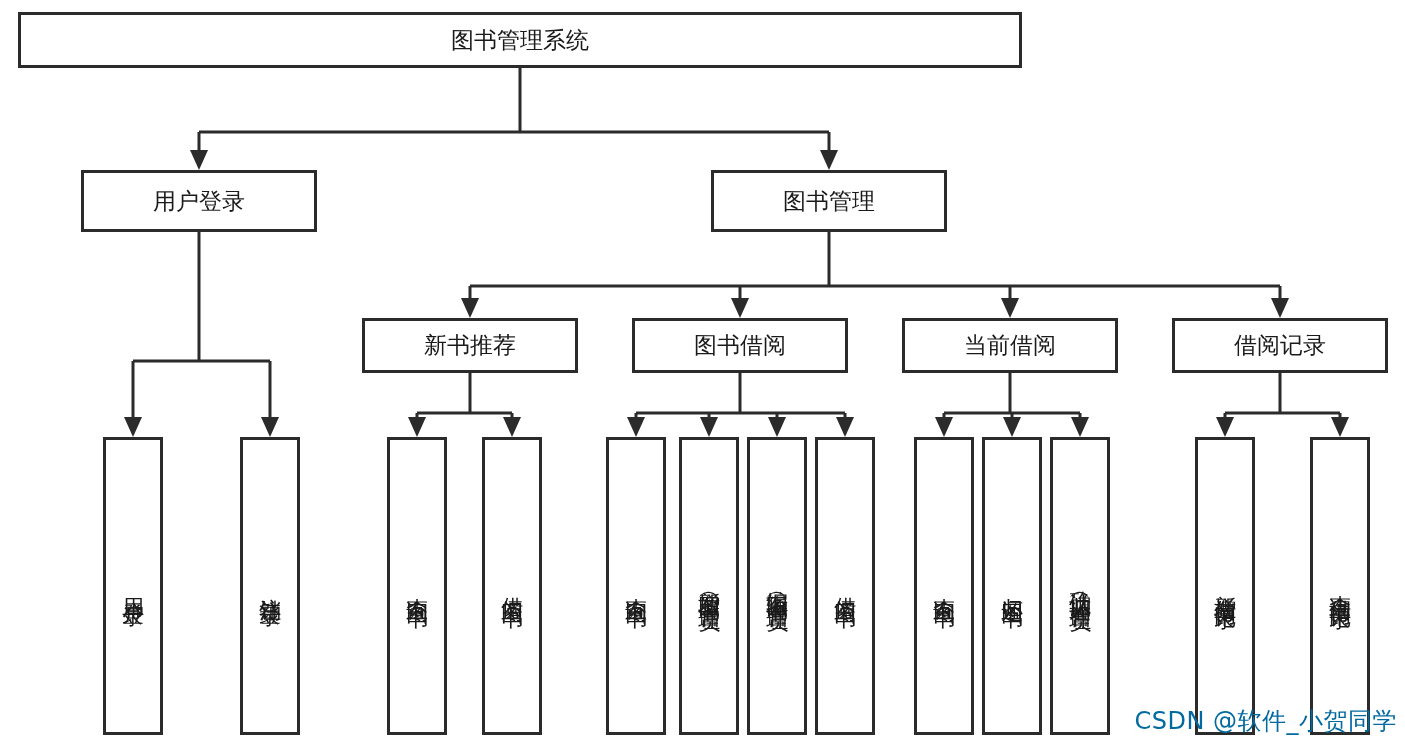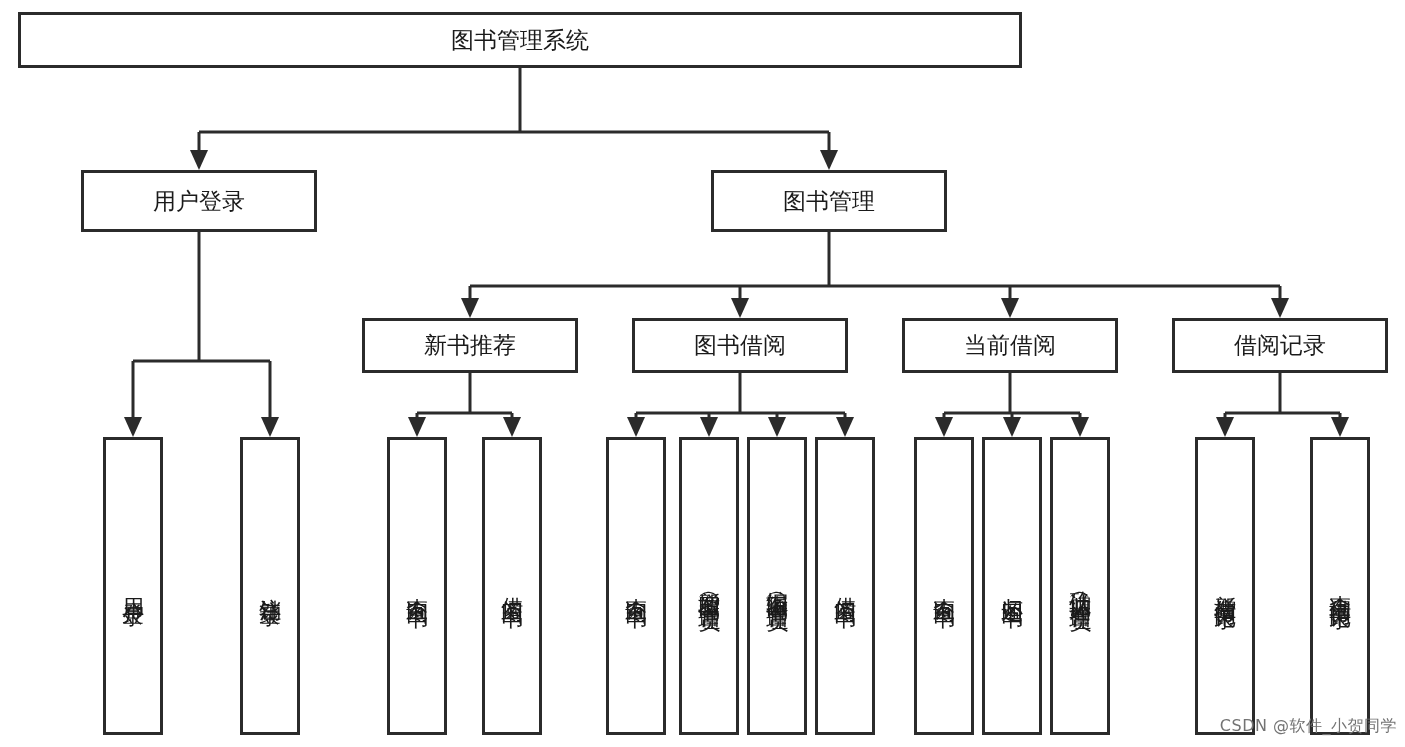--- a/index.html
+++ b/index.html
@@ -63,22 +63,22 @@
     align-items: center;
     justify-content: center;
     white-space: nowrap;
     pointer-events: none;
   }
   .watermark {
     position: absolute;
     right: 8px;
     bottom: 4px;
     font-family: "DejaVu Sans", "Liberation Sans", sans-serif;
-    font-size: 16px;
-    color: #737373;
+    font-size: 24px;
+    color: #0369a1;
     letter-spacing: 0.5px;
     white-space: nowrap;
   }
 </style>
 </head>
 <body>
 
 <div id="diagram-root">
 
   <svg class="diagram-canvas" viewBox="0 0 1405 747" xmlns="http://www.w3.org/2000/svg">

